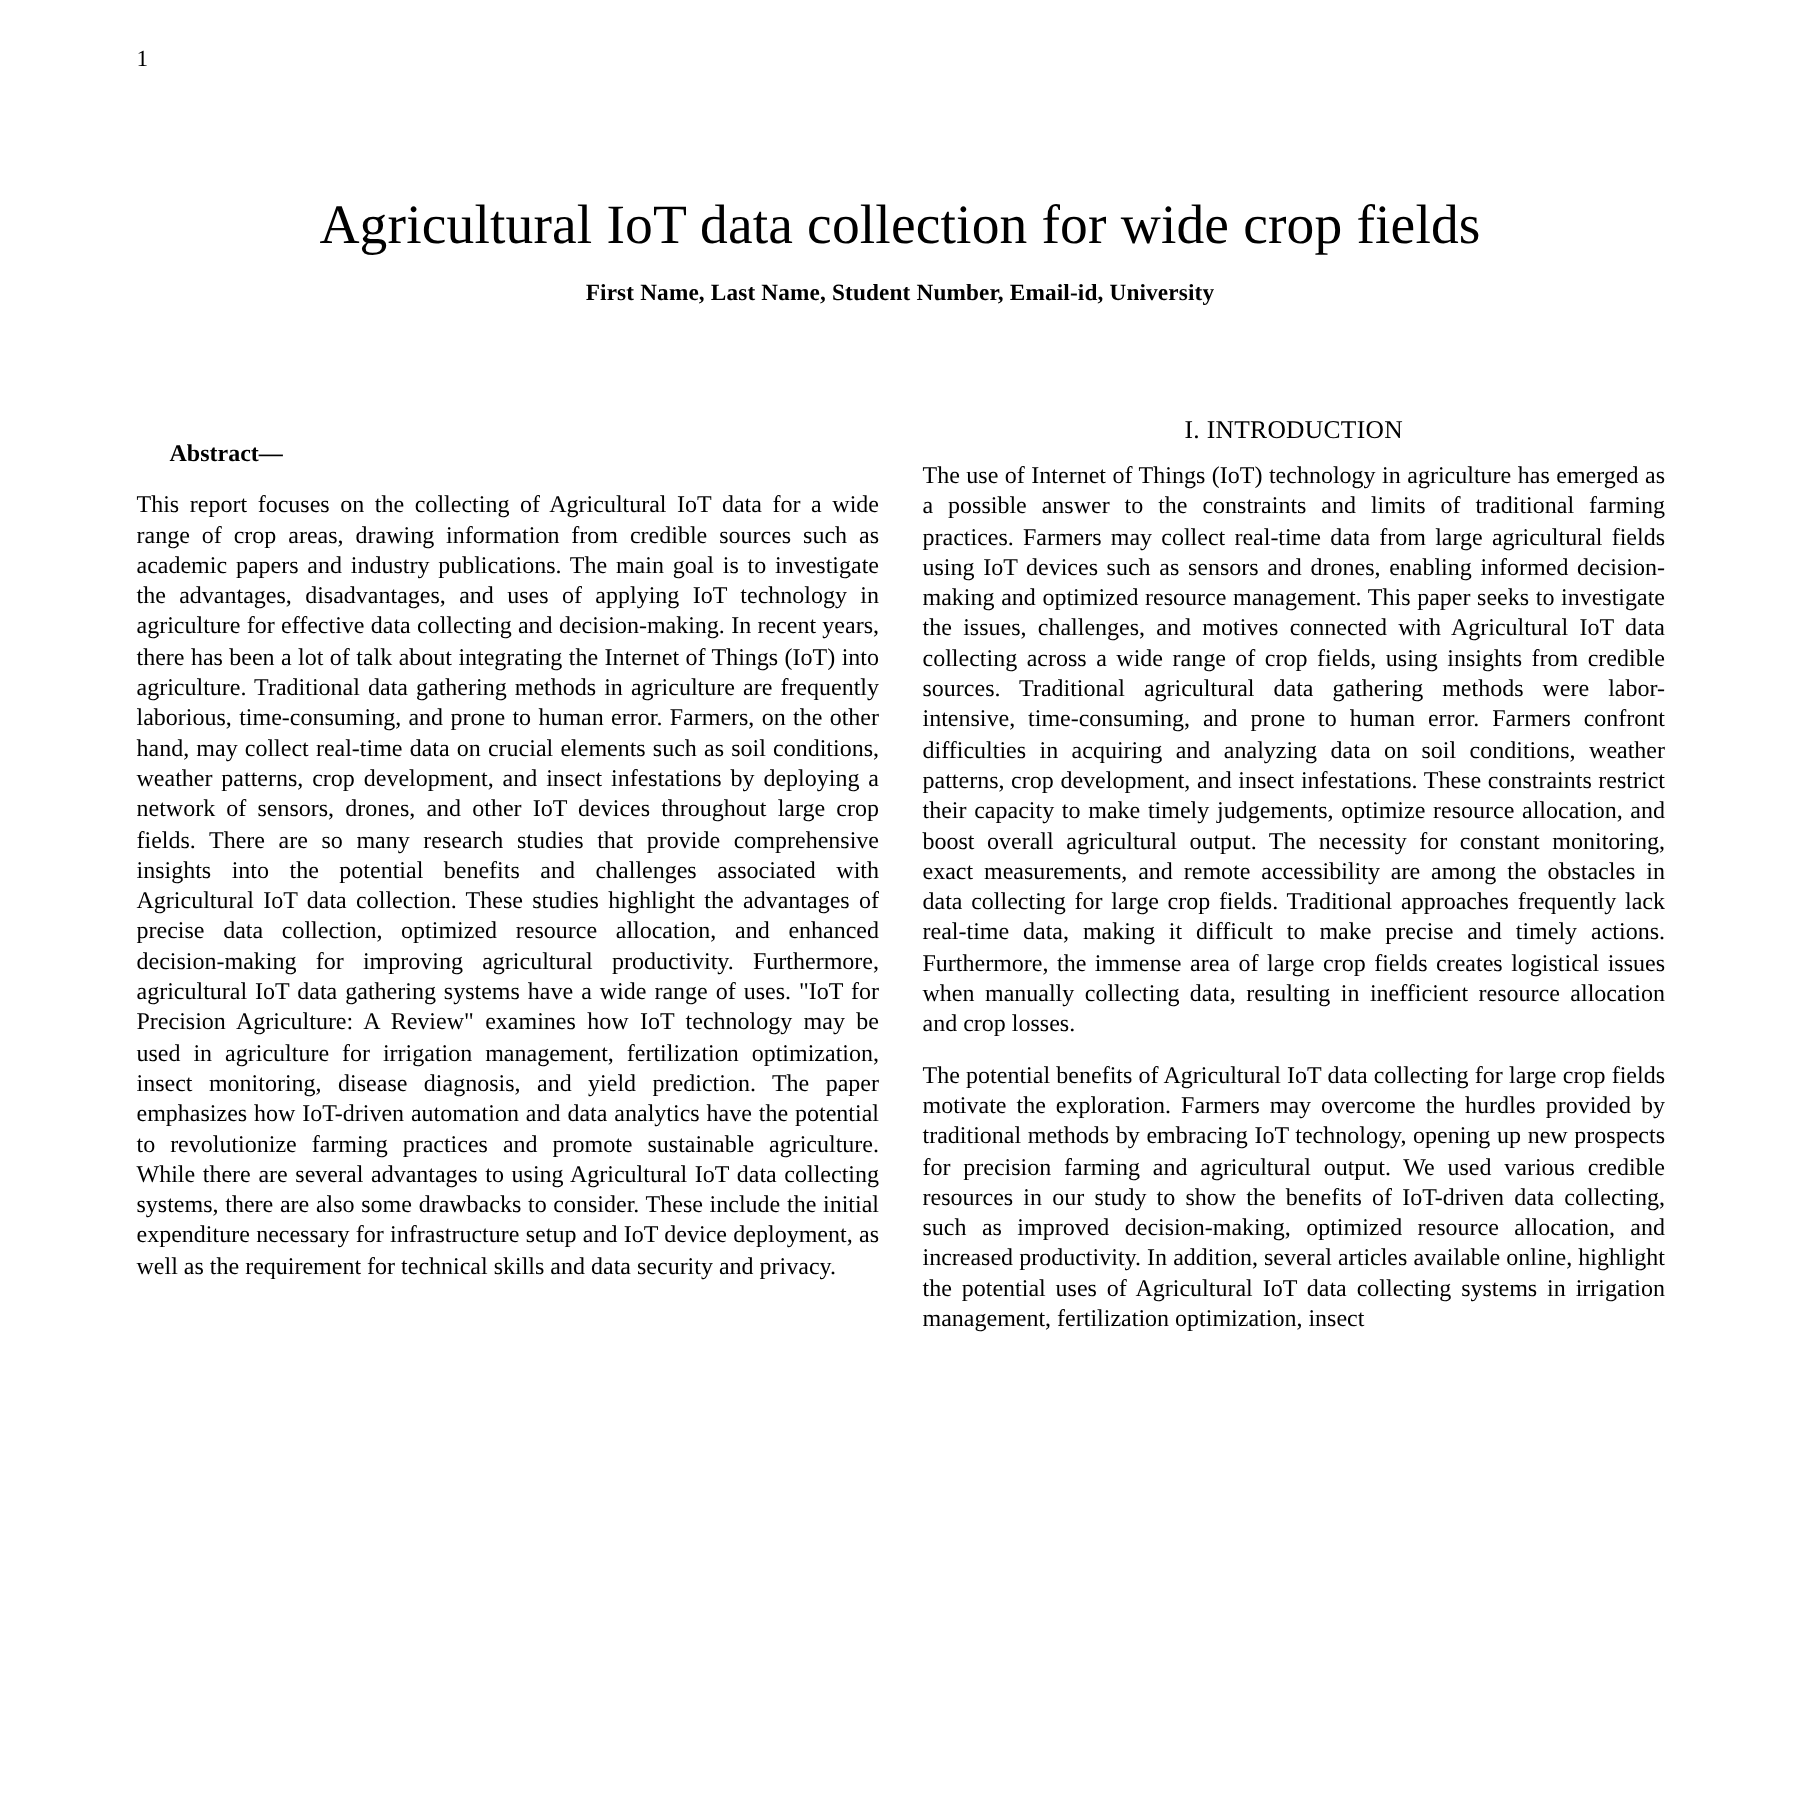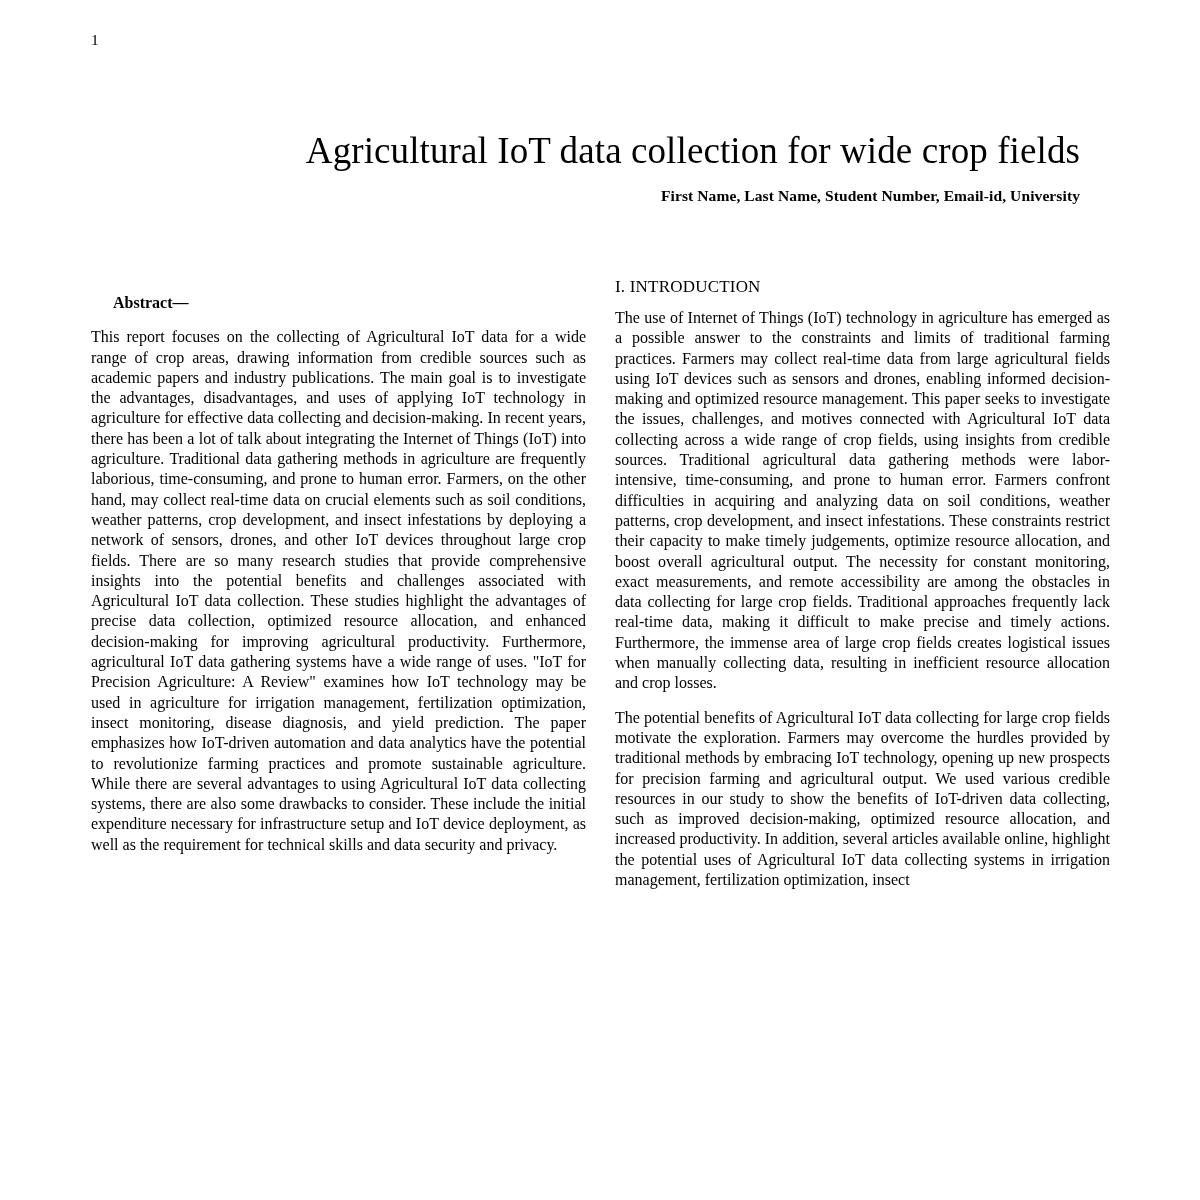--- a/index.html
+++ b/index.html
@@ -45,21 +45,21 @@
   .running-header .pageno {
     font-size: 15.5px;
   }
 
   
   .title-block {
     position: absolute;
     top: 128px;
     left: 120px;
     width: 960px;
-    text-align: right;
+    text-align: center;
   }
   .paper-title {
     font-size: 37px;
     line-height: 45px;
     font-weight: normal;
     margin: 0;
     letter-spacing: 0.1px;
   }
   .author-line {
     margin-top: 13px;
@@ -111,20 +111,21 @@
 
   .spacer-top-left {
     height: 48px;
   }
 
   .section-head {
     margin: 31px 0 11px 0;
     font-size: 17px;
     line-height: 21px;
     font-weight: normal;
+    text-align: center;
     letter-spacing: 0.2px;
   }
 </style>
 </head>
 <body>
 
 <div class="page">
 
   <div class="running-header">
     <span class="pageno">1</span>

